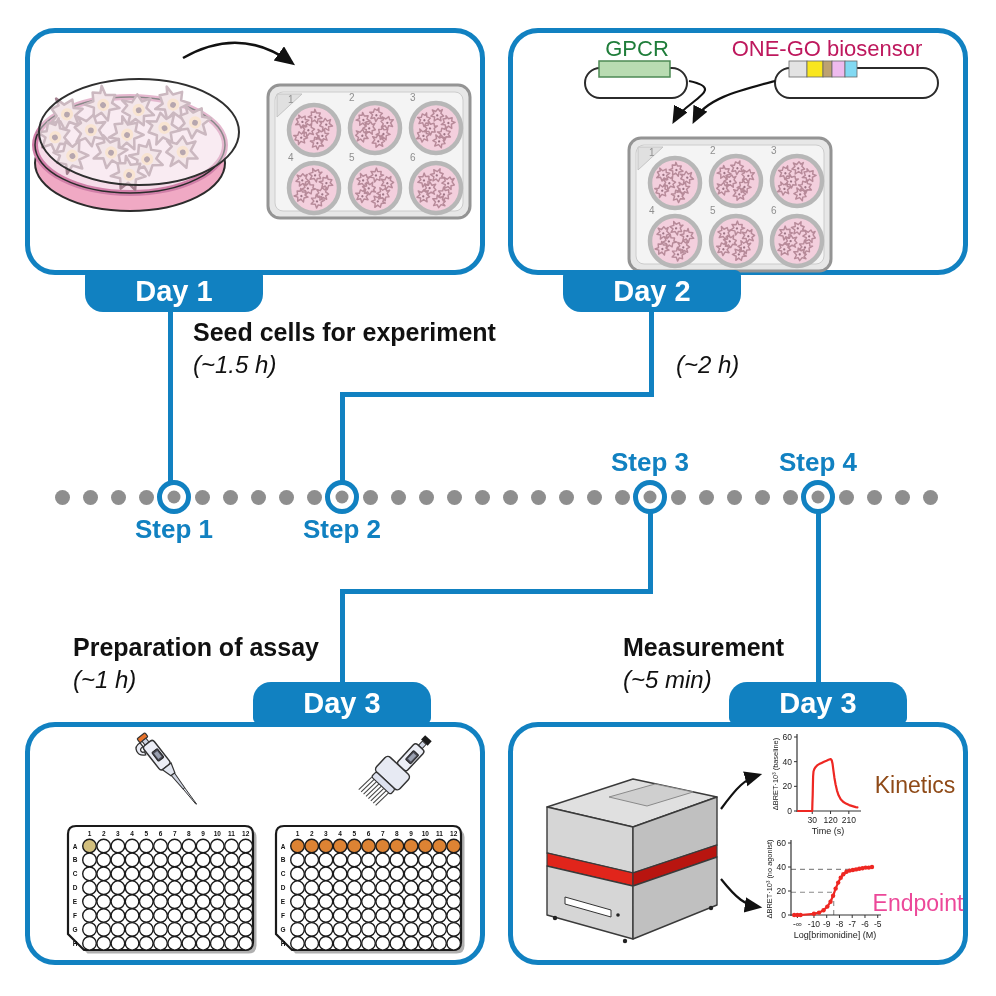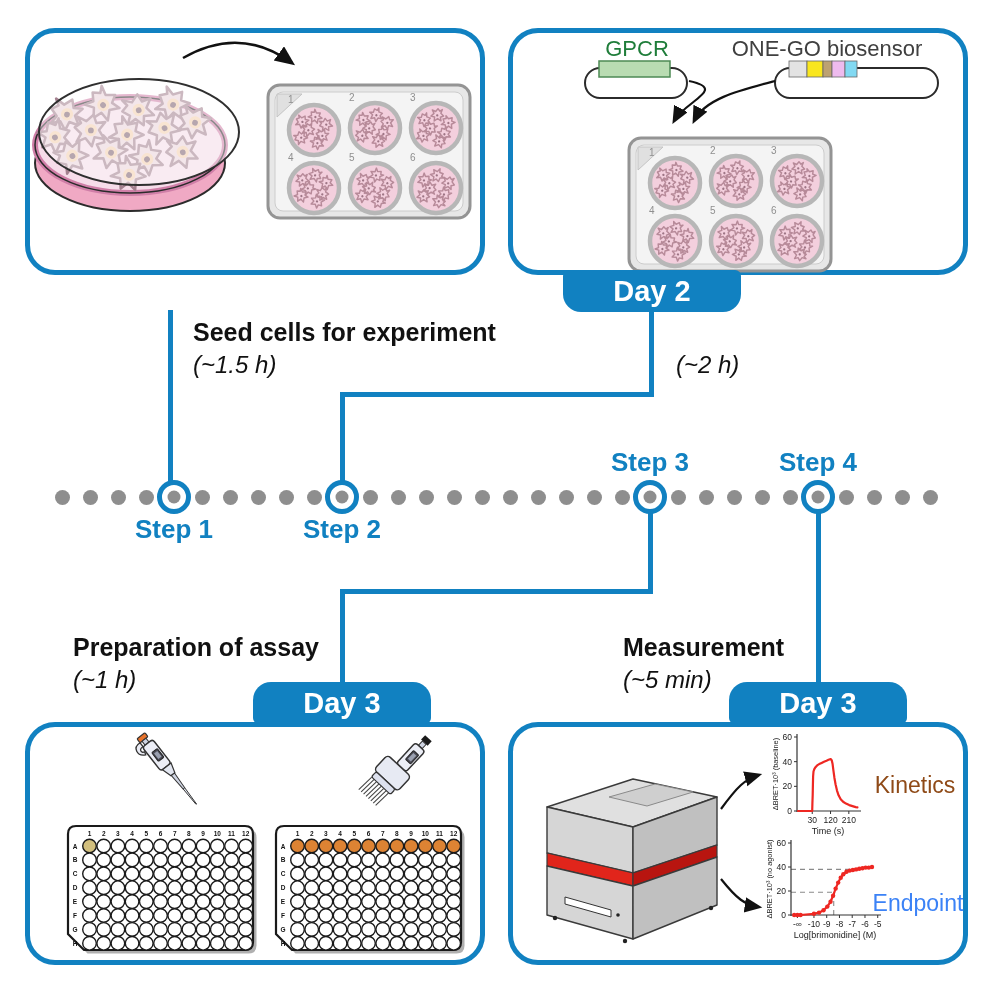--- a/index.html
+++ b/index.html
@@ -607,20 +607,21 @@
         <circle cx="339.8550724637681" cy="143" r="2.2" fill="#ee2722"></circle>
         <circle cx="343.04347826086956" cy="142.4" r="2.2" fill="#ee2722"></circle>
         <circle cx="346.231884057971" cy="141.8" r="2.2" fill="#ee2722"></circle>
         <circle cx="349.4202898550725" cy="141.2" r="2.2" fill="#ee2722"></circle>
         <circle cx="352.60869565217394" cy="140.6" r="2.2" fill="#ee2722"></circle>
         <circle cx="355.7971014492754" cy="140.6" r="2.2" fill="#ee2722"></circle>
         <circle cx="358.9855072463768" cy="140" r="2.2" fill="#ee2722"></circle>
       </g>
   </svg>
 
+  <div class="badge under" style="left:85px;top:270px;">Day 1</div>
   <div class="badge under" style="left:563px;top:270px;">Day 2</div>
   <div class="badge over" style="left:253px;top:682px;">Day 3</div>
   <div class="badge over" style="left:729px;top:682px;">Day 3</div>
 
   <div class="ptitle" style="left:193px;top:318px;">Seed cells for experiment</div>
   <div class="pdur" style="left:193px;top:351px;">(~1.5 h)</div>
   <div class="pdur" style="left:676px;top:351px;">(~2 h)</div>
   <div class="ptitle" style="left:73px;top:633px;">Preparation of assay</div>
   <div class="pdur" style="left:73px;top:666px;text-align:center;">(~1 h)</div>
   <div class="ptitle" style="left:623px;top:633px;">Measurement</div>
@@ -667,18 +668,18 @@
     </div>
   <div class="ring" style="left:801px;top:480px;">
       <div class="idot"></div>
     </div>
   <div class="steplabel" style="left:109px;top:514px;">Step 1</div>
   <div class="steplabel" style="left:277px;top:514px;">Step 2</div>
   <div class="steplabel" style="left:585px;top:447px;">Step 3</div>
   <div class="steplabel" style="left:753px;top:447px;">Step 4</div>
 
   <div class="plasmidlabel" style="left: 577px; top: 36px; width: 120px; color: rgb(31, 125, 58);">GPCR</div>
-  <div class="plasmidlabel" style="left: 727px; top: 36px; width: 200px; color: #404040;">ONE-GO biosensor</div>
+  <div class="plasmidlabel" style="left: 727px; top: 36px; width: 200px; color: #be185d;">ONE-GO biosensor</div>
 
   <div class="outlabel" style="left: 845px; top: 772px; color: rgb(143, 74, 23);">Kinetics</div>
-  <div class="outlabel" style="left: 848px; top: 890px; color: #3b82f6;">Endpoint</div>
+  <div class="outlabel" style="left: 848px; top: 890px; color: #ec4899;">Endpoint</div>
 
 </div>
 
 </body></html>

